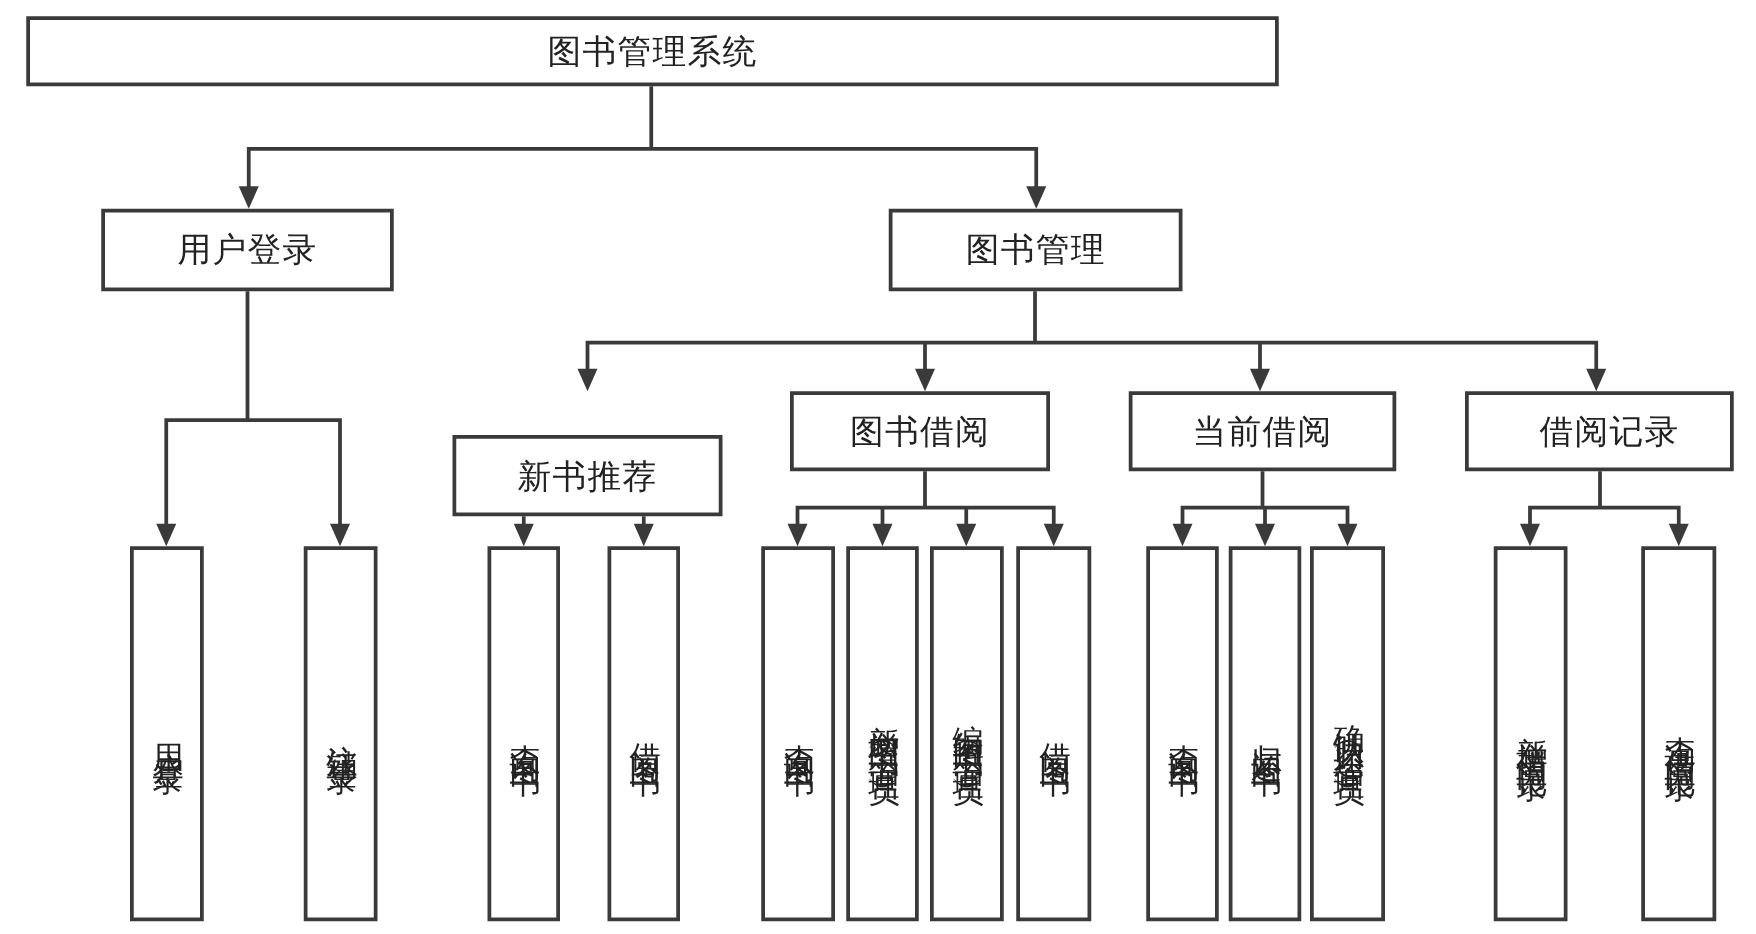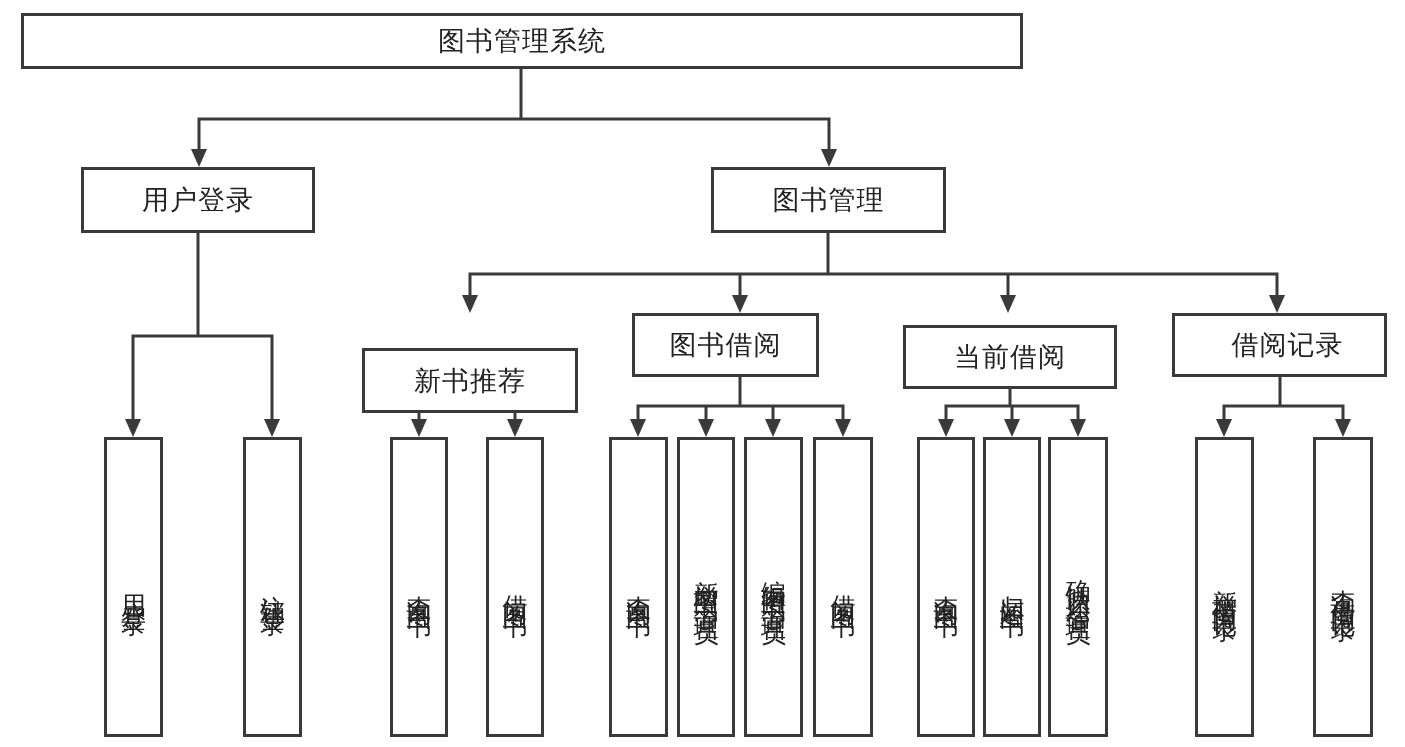--- a/index.html
+++ b/index.html
@@ -107,22 +107,22 @@
       <polygon points="1335,419 1351,419 1343,437"></polygon>
     </g>
   </svg>
 
   <div class="node h-node" style="left:21px; top:13px; width:1002px; height:56px;">图书管理系统</div>
 
   <div class="node h-node" style="left:81px; top:167px; width:234px; height:66px;">用户登录</div>
   <div class="node h-node" style="left:711px; top:167px; width:235px; height:66px;">图书管理</div>
 
   <div class="node h-node" style="left:362px; top:312px; width:216px; height:65px;margin-top:36px;">新书推荐</div>
-  <div class="node h-node" style="left:632px; top:313px; width:187px; height:64px;text-align:center;">图书借阅</div>
-  <div class="node h-node" style="left:903px; top:313px; width:214px; height:64px;margin-top:12px;">当前借阅</div>
+  <div class="node h-node" style="left:632px; top:313px; width:208px; height:64px;text-align:center;">图书借阅</div>
+  <div class="node h-node" style="left:903px; top:313px; width:214px; height:64px;">当前借阅</div>
   <div class="node h-node" style="left:1172px; top:313px; width:215px; height:64px;padding-left:16px;">借阅记录</div>
 
   <div class="node v-node" style="left:104px; top:437px; width:59px; height:300px;">用户登录</div>
   <div class="node v-node" style="left:243px; top:437px; width:59px; height:300px;">注销登录</div>
 
   <div class="node v-node" style="left:390px; top:437px; width:58px; height:300px;">查询图书</div>
   <div class="node v-node" style="left:486px; top:437px; width:58px; height:300px;">借阅图书</div>
 
   <div class="node v-node" style="left:609px; top:437px; width:59px; height:300px;">查询图书</div>
   <div class="node v-node" style="left:677px; top:437px; width:58px; height:300px;">新增图书（管理员）</div>

